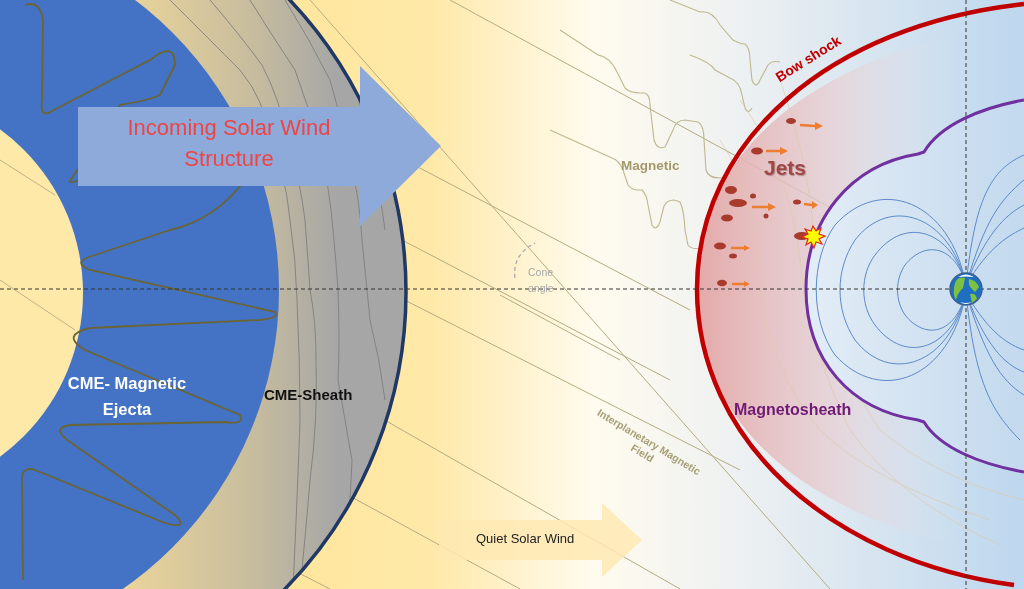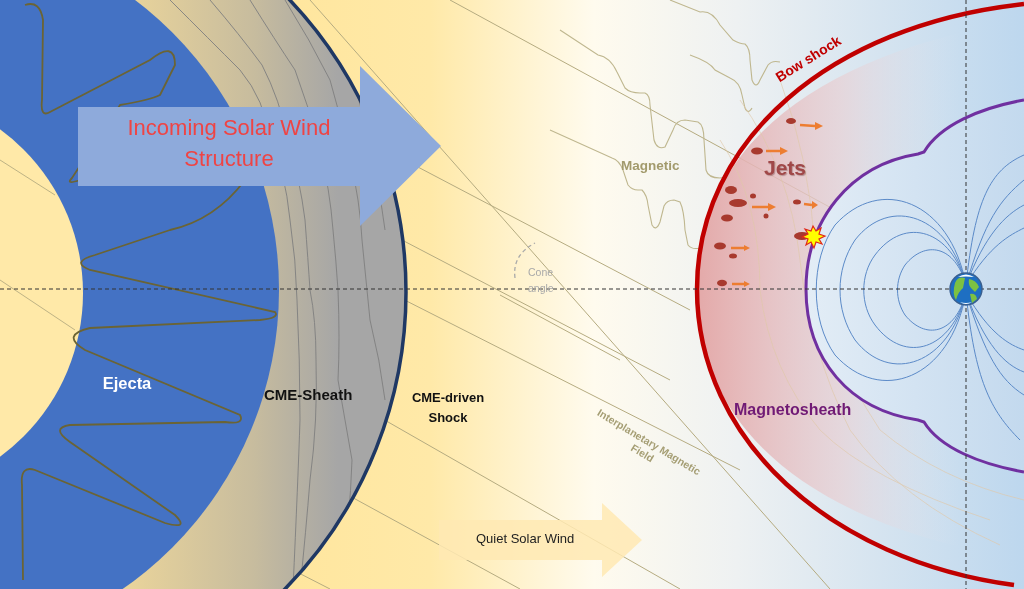--- a/index.html
+++ b/index.html
@@ -177,29 +177,26 @@
     <path d="M960,302 Q966,306 972,302 Q966,304 960,302 Z" fill="#ffffff"></path>
   </g>
 </svg>
 
 <div class="lbl arrow-title">
   <div>Incoming Solar Wind</div>
   <div>Structure</div>
 </div>
 
 <div class="lbl ejecta">
+  <div>CME- Magnetic</div>
   <div>Ejecta</div>
 </div>
 
 <div class="lbl sheath">CME-Sheath</div>
 
-<div class="lbl driven">
-  <div>CME-driven</div>
-  <div>Shock</div>
-</div>
 
 <div class="lbl quiet">Quiet Solar Wind</div>
 
 <div class="lbl foreshock">Magnetic</div>
 
 <div class="lbl cone">
   <div>Cone</div>
   <div>angle</div>
 </div>
 

